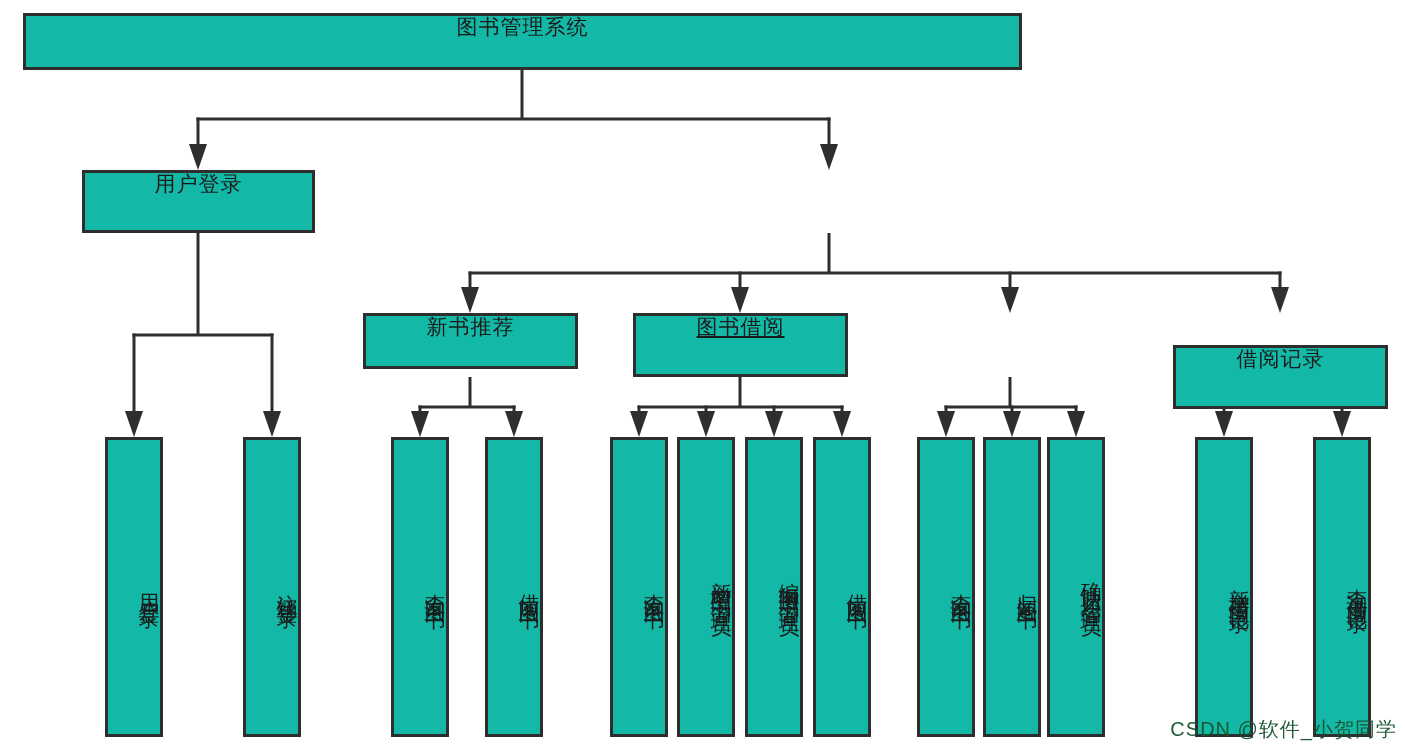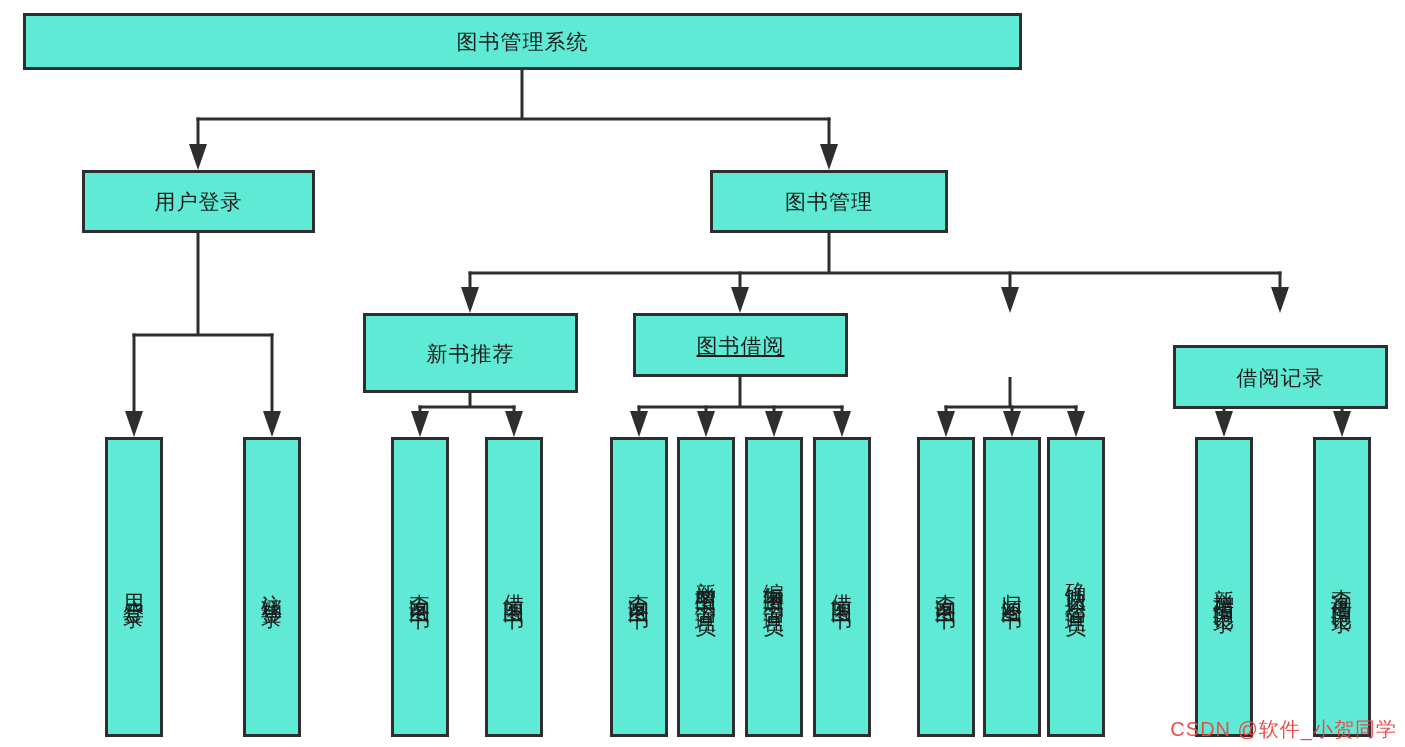--- a/index.html
+++ b/index.html
@@ -27,44 +27,43 @@
     position: absolute;
     left: 0;
     top: 0;
     width: 1405px;
     height: 747px;
     z-index: 2;
   }
   .node {
     position: absolute;
     box-sizing: border-box;
-    background: #5eead4;
+    background: #14b8a6;
     border: 3px solid #2e2e2e;
     display: flex;
-    align-items: center;
     justify-content: center;
     color: #1a1a1a;
     font-size: 21px;
     letter-spacing: 1px;
     line-height: 1;
     white-space: nowrap;
   }
   .node.vertical {
     writing-mode: vertical-rl;
     text-orientation: mixed;
     letter-spacing: 5px;
     font-size: 21px;
     white-space: normal;
   }
   .watermark {
     position: absolute;
     right: 8px;
     bottom: 4px;
     z-index: 3;
-    color: #ef4444;
+    color: #14532d;
     font-size: 20px;
     letter-spacing: 1px;
     white-space: nowrap;
     opacity: 0.95;
   }
 </style>
 </head>
 <body>
 
 <div class="canvas">
@@ -145,24 +144,21 @@
     </g>
   </svg>
 
   <div class="nodes-layer">
       <div class="node" style="left: 23px; top: 13px; width: 999px; height: 57px;">
         <span>图书管理系统</span>
       </div>
       <div class="node" style="left: 82px; top: 170px; width: 233px; height: 63px;">
         <span>用户登录</span>
       </div>
-      <div class="node" style="left: 710px; top: 170px; width: 238px; height: 63px;">
-        <span>图书管理</span>
-      </div>
-      <div class="node" style="left: 363px; top: 313px; width: 215px; height: 80px;">
+      <div class="node" style="left: 363px; top: 313px; width: 215px; height: 56px;">
         <span>新书推荐</span>
       </div>
       <div class="node" style="left: 633px; top: 313px; width: 215px; height: 64px; text-decoration: underline;">
         <span>图书借阅</span>
       </div>
       <div class="node" style="left: 1173px; top: 313px; width: 215px; height: 64px; margin-top: 32px;">
         <span>借阅记录</span>
       </div>
       <div class="node vertical" style="left: 105px; top: 437px; width: 58px; height: 300px;">
         <span>用户登录</span>

